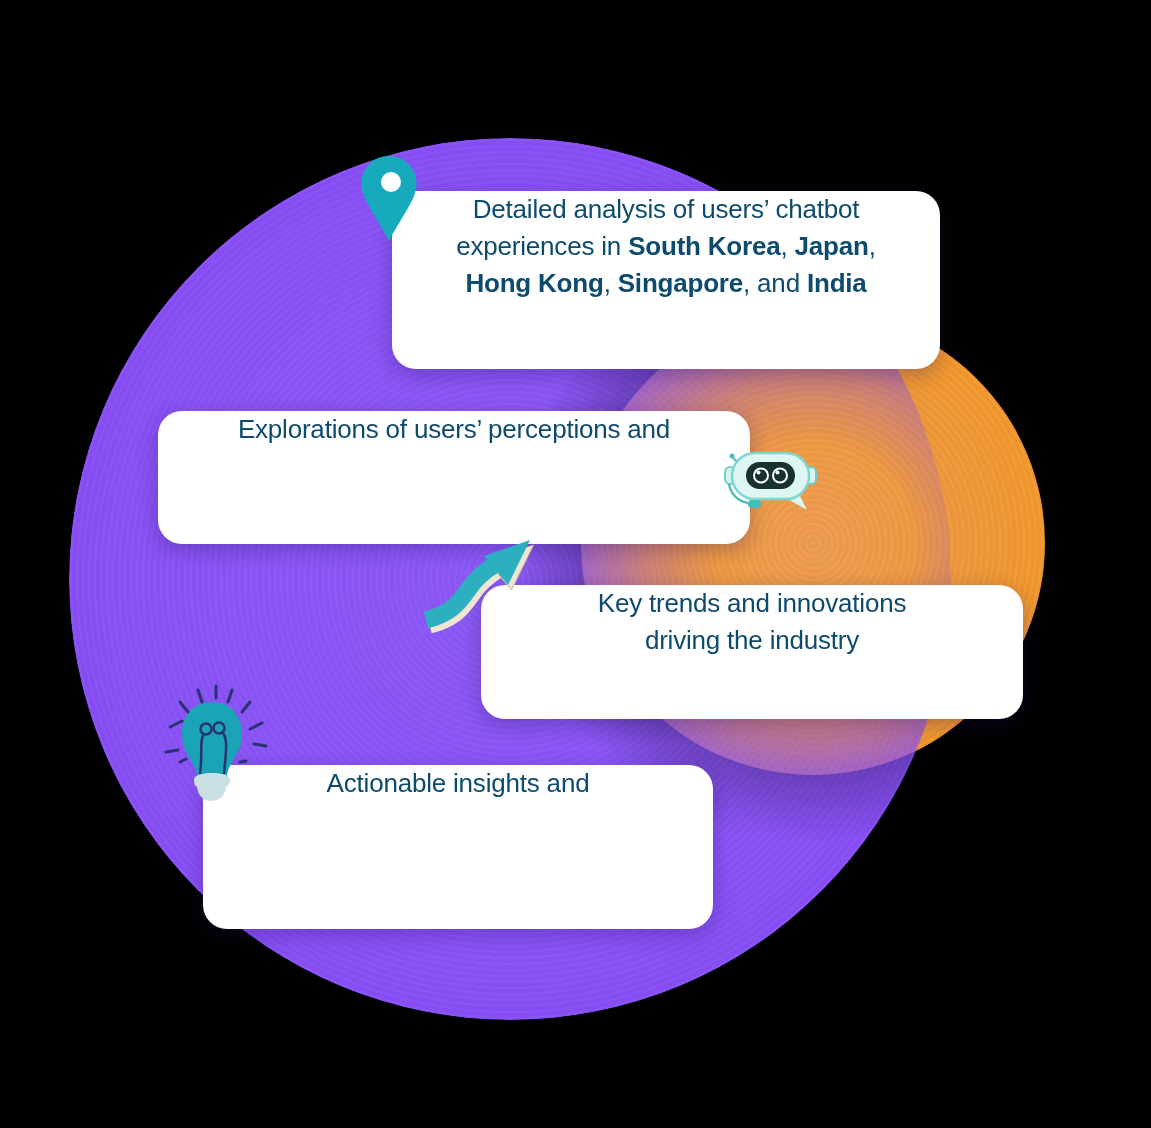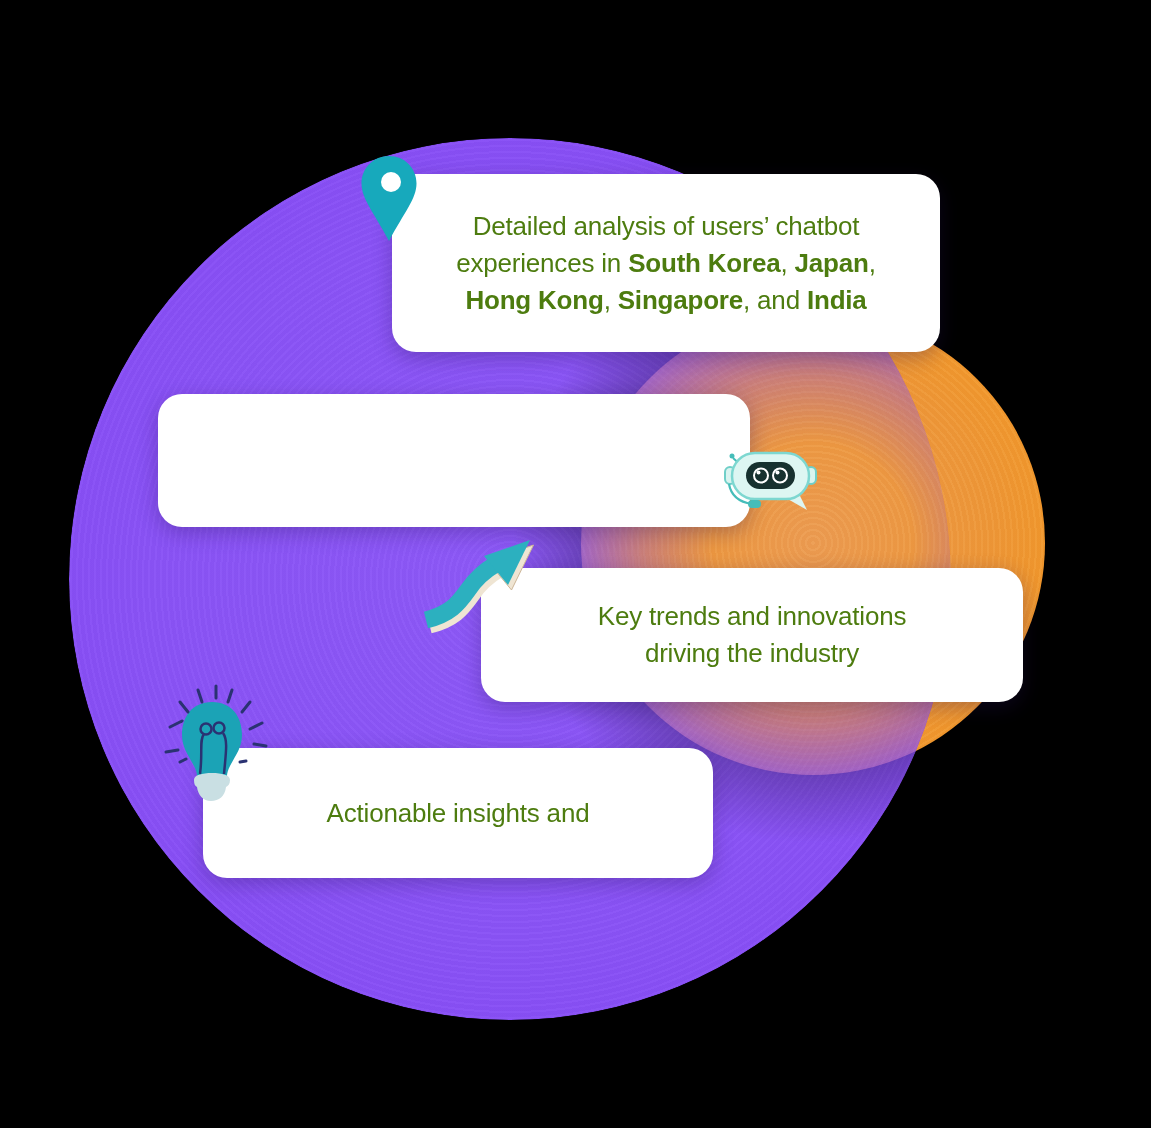--- a/index.html
+++ b/index.html
@@ -33,31 +33,32 @@
       #ec9c52 0%, #ee9737 55%, #f29827 80%, #f89e12 92%, #fbab1e 96%,
       #ffd84e 98%, #f2571d 99.2%, rgba(120,30,0,0) 100%);
   }
   .orange::before{
     background:repeating-radial-gradient(circle at 50% 50%,
       rgba(255,240,200,0.05) 0 2px, rgba(160,60,0,0.03) 2px 6px);
   }
 
   .card{
     position:absolute;z-index:10;background:#ffffff;border-radius:24px;
-    display:flex;align-items:center;justify-content:center;text-align:center;
-    color:#4d7c0f;font-size:26px;line-height:37px;letter-spacing:-0.2px;
+    display:flex;justify-content:center;text-align:center;
+    color:#0c4a6e;font-size:26px;line-height:37px;letter-spacing:-0.2px;
     box-shadow:0 6px 20px rgba(35,16,85,0.30);
+    margin-top:17px;
   }
   .card .line{white-space:nowrap;}
   .card .bold{font-weight:700;}
 
   .card1{left:392px;top:174px;width:548px;height:178px;}
   .card2{left:158px;top:394px;width:592px;height:133px;}
   .card3{left:481px;top:568px;width:542px;height:134px;}
-  .card4{left:203px;top:748px;width:510px;height:130px;}
+  .card4{left:203px;top:748px;width:510px;height:164px;}
 
   .icon{position:absolute;z-index:12;}
   .pin-icon{left:360px;top:155px;}
   .robot-icon{left:723px;top:440px;}
   .arrow-icon{left:418px;top:538px;}
   .bulb-icon{left:158px;top:680px;}
 </style>
 </head>
 <body>
 
@@ -69,20 +70,21 @@
   <div class="card card1">
     <div class="card-text">
         <div class="line"><span>Detailed analysis of users’ chatbot</span></div>
         <div class="line"><span>experiences in </span><span class="bold">South Korea</span><span>, </span><span class="bold">Japan</span><span>,</span></div>
         <div class="line"><span class="bold">Hong Kong</span><span>, </span><span class="bold">Singapore</span><span>, and </span><span class="bold">India</span></div>
       </div>
   </div>
 
   <div class="card card2">
     <div class="card-text">
+        <div class="line"><span>Explorations of users’ perceptions and</span></div>
       </div>
   </div>
 
   <div class="card card3">
     <div class="card-text">
         <div class="line"><span>Key trends and innovations</span></div>
         <div class="line"><span>driving the industry</span></div>
       </div>
   </div>
 

